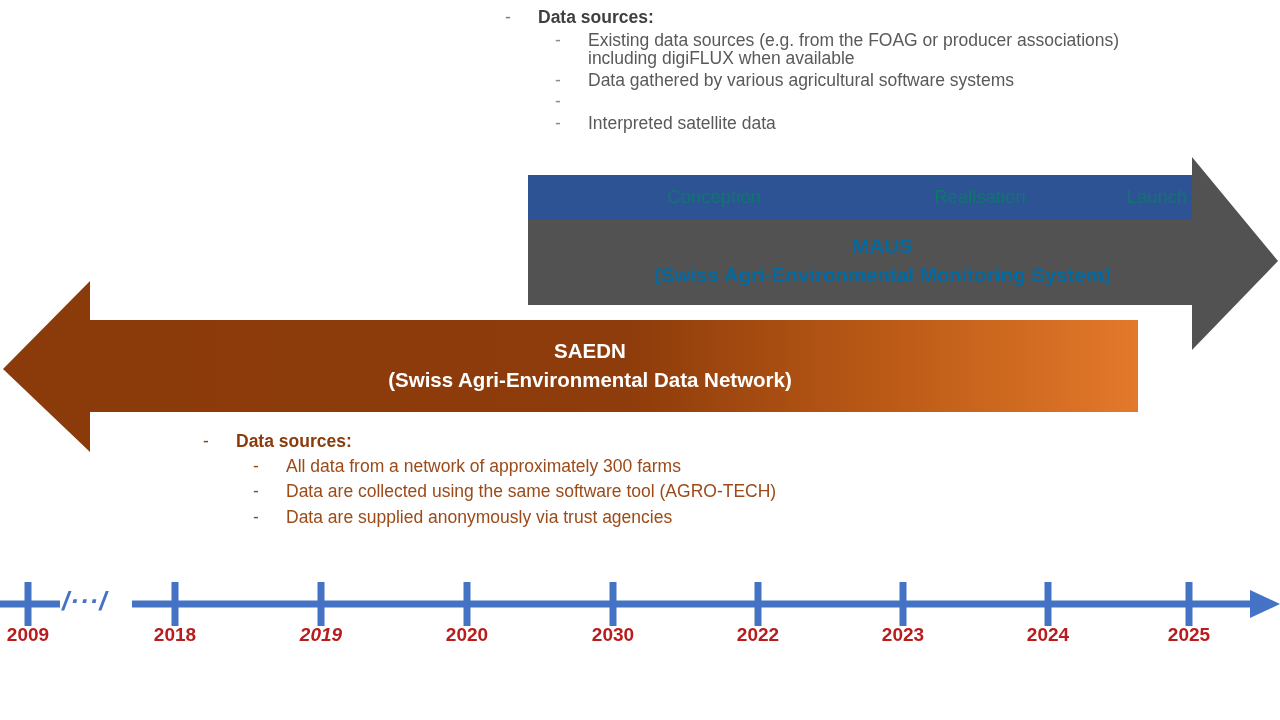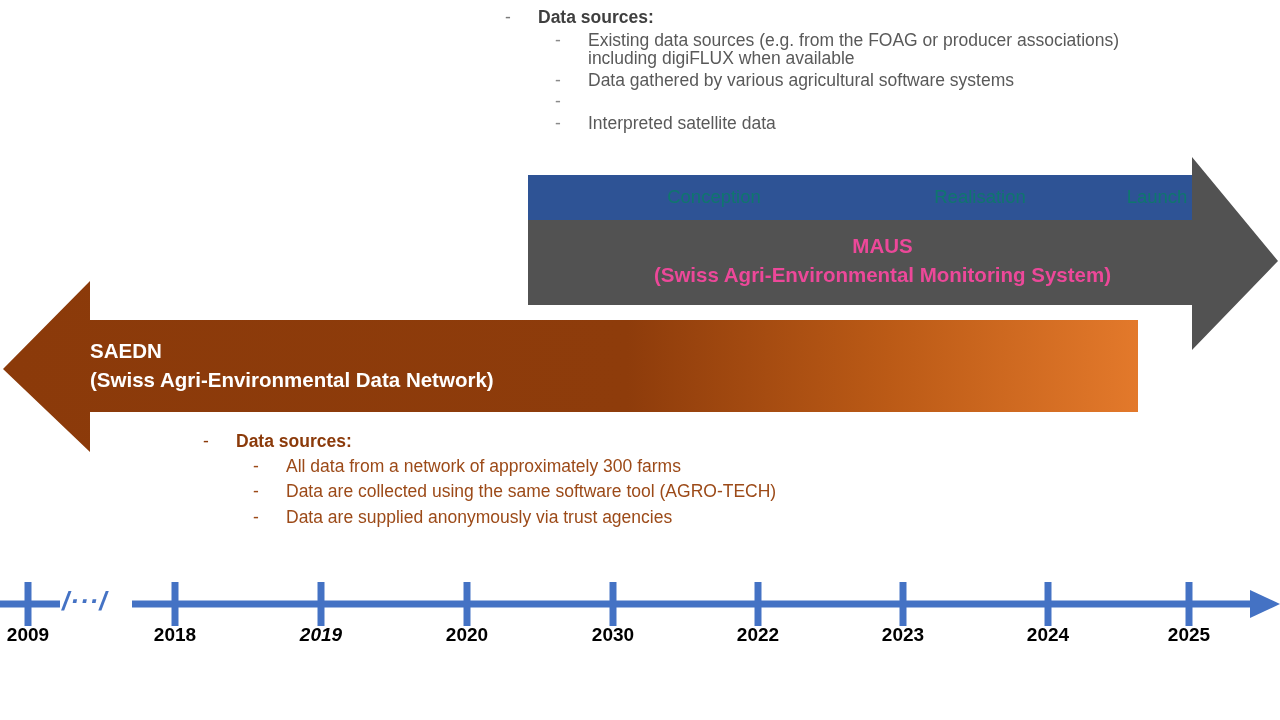--- a/index.html
+++ b/index.html
@@ -93,49 +93,50 @@
     text-align: right;
     white-space: nowrap;
     transform: translateX(-50%);
   }
   #maus-title {
     position: absolute;
     left: 528px;
     top: 231px;
     width: 709px;
     text-align: center;
-    color: #ec4899;
+    color: #0369a1;
     font-size: 20.5px;
     font-weight: bold;
     line-height: 1.42;
   }
 
   
   #saedn-title {
     position: absolute;
     left: 90px;
     top: 336px;
     width: 1000px;
+    text-align: center;
     color: #ffffff;
     font-size: 20.5px;
     font-weight: bold;
     line-height: 1.42;
   }
 
   
   #timeline-svg {
     position: absolute;
     left: 0;
     top: 560px;
     width: 1280px;
     height: 100px;
   }
   .tl-label {
     position: absolute;
-    color: #000000;
+    color: #b91c1c;
     font-size: 19px;
     font-weight: bold;
     white-space: nowrap;
     transform: translateX(-50%);
     top: 624px;
   }
   .tl-break {
     position: absolute;
     color: #4472C4;
     font-size: 26px;

